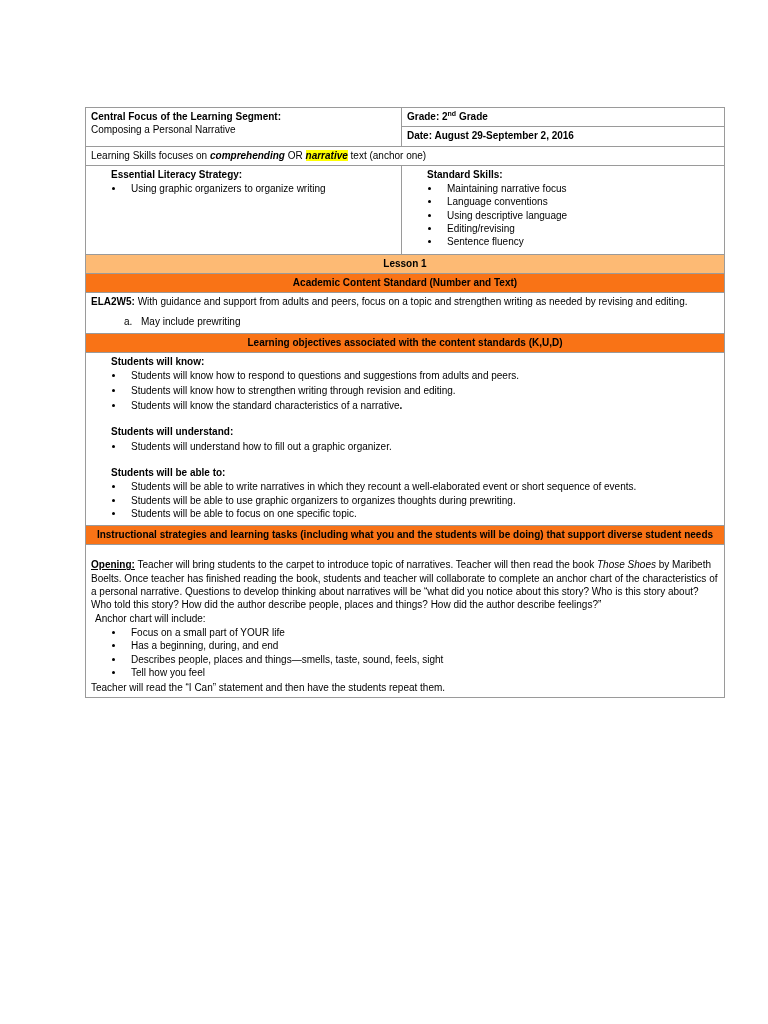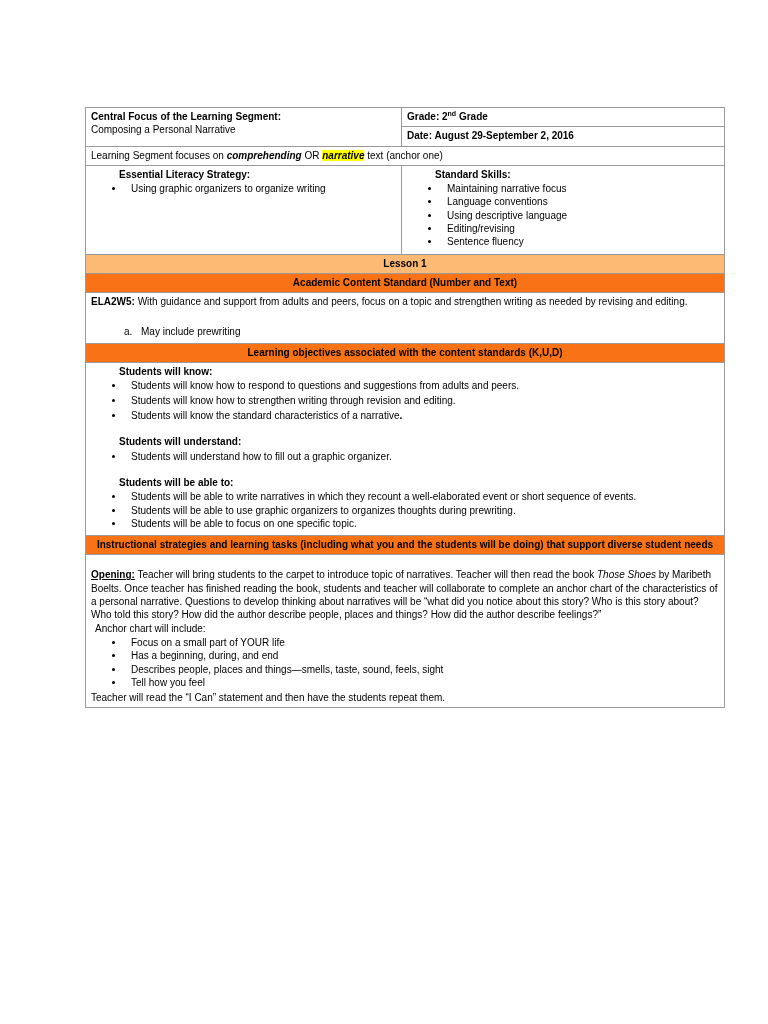--- a/index.html
+++ b/index.html
@@ -62,27 +62,27 @@
     padding-left: 34px;
     list-style-type: disc;
   }
   ul.bl li {
     margin: 0 0 1.5px 0;
     padding-left: 6px;
   }
   ul.bl.tight li { margin-bottom: 0; }
 
   ol.al {
-    margin: 16px 0 2px 0;
+    margin: 6px 0 2px 0;
     padding-left: 44px;
     list-style-type: lower-alpha;
   }
   ol.al li { padding-left: 6px; }
 
-  .sub-head { font-weight: bold; margin: 0 0 1px 16px; padding-left: 12px; }
+  .sub-head { font-weight: bold; margin: 0 0 1px 8px; padding-left: 12px; }
   .gap { height: 11px; }
   .para { margin: 0; }
   .lead-space { padding-left: 4px; }
   .tall { padding-bottom: 10px; }
   .tallx { padding-bottom: 7px; }
 </style>
 </head>
 <body>
 
 <div class="page">
@@ -100,21 +100,21 @@
       </tr>
 
       <tr>
         <td class="colR">
           <span class="b">Date:</span><span class="b"> </span><span class="b">August 29-September 2, 2016</span>
         </td>
       </tr>
 
       <tr>
         <td colspan="2">
-          <span>Learning Segment focuses on </span><span class="bi">comprehending</span><span> OR </span><span class="hl">narrative</span><span> text (anchor one)</span>
+          <span>Learning Skills focuses on </span><span class="bi">comprehending</span><span> OR </span><span class="hl">narrative</span><span> text (anchor one)</span>
         </td>
       </tr>
 
       <tr>
         <td class="colL cell-pad">
           <div class="sub-head">Essential Literacy Strategy:</div>
           <ul class="bl">
             <li>Using graphic organizers to organize writing</li>
           </ul>
         </td>

